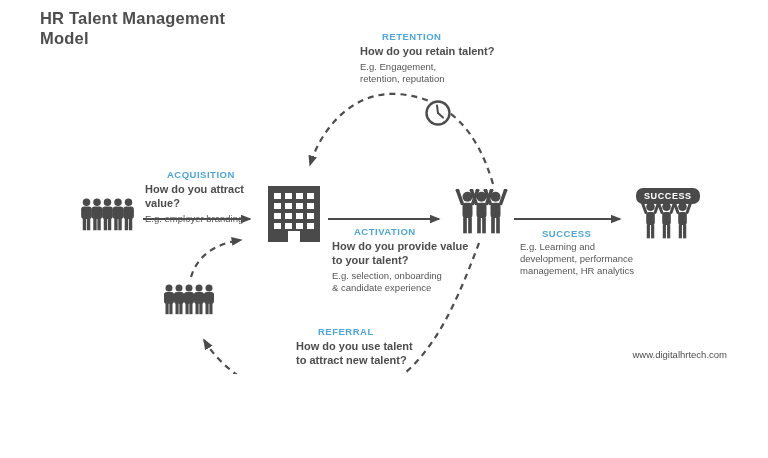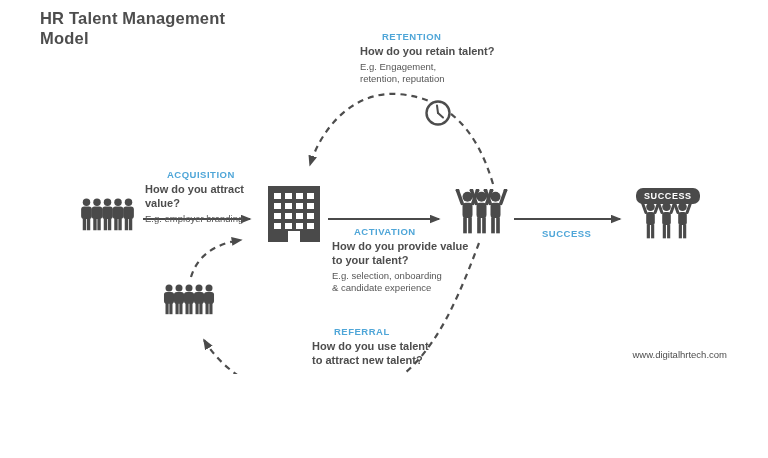--- a/index.html
+++ b/index.html
@@ -81,23 +81,26 @@
   <div class="stage" style="left:332px;top:226px;">
     <div class="stage-label">ACTIVATION</div>
     <div class="stage-question">How do you provide value
 to your talent?</div>
     <div class="stage-example">E.g. selection, onboarding
 &amp; candidate experience</div>
   </div>
 
   <div class="stage" style="left:520px;top:228px;">
     <div class="stage-label">SUCCESS</div>
+    <div class="stage-example">E.g. Learning and
+development, performance
+management, HR analytics</div>
   </div>
 
-  <div class="stage" style="left:312px;top:326px;">
+  <div class="stage" style="left:296px;top:326px;">
     <div class="stage-label">REFERRAL</div>
     <div class="stage-question">How do you use talent
 to attract new talent?</div>
   </div>
 
   <svg class="icon" style="left:79px;top:196px;" width="57" height="37" viewBox="0 0 57 37">
     <use href="#icon-person" x="0" y="0" width="15" height="37"></use>
     <use href="#icon-person" x="10.5" y="0" width="15" height="37"></use>
     <use href="#icon-person" x="21" y="0" width="15" height="37"></use>
     <use href="#icon-person" x="31.5" y="0" width="15" height="37"></use>

